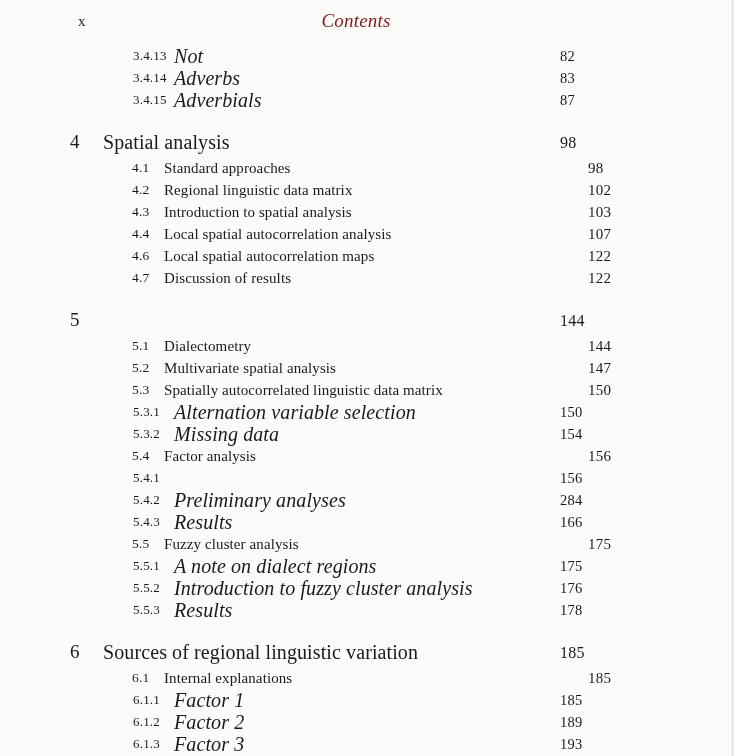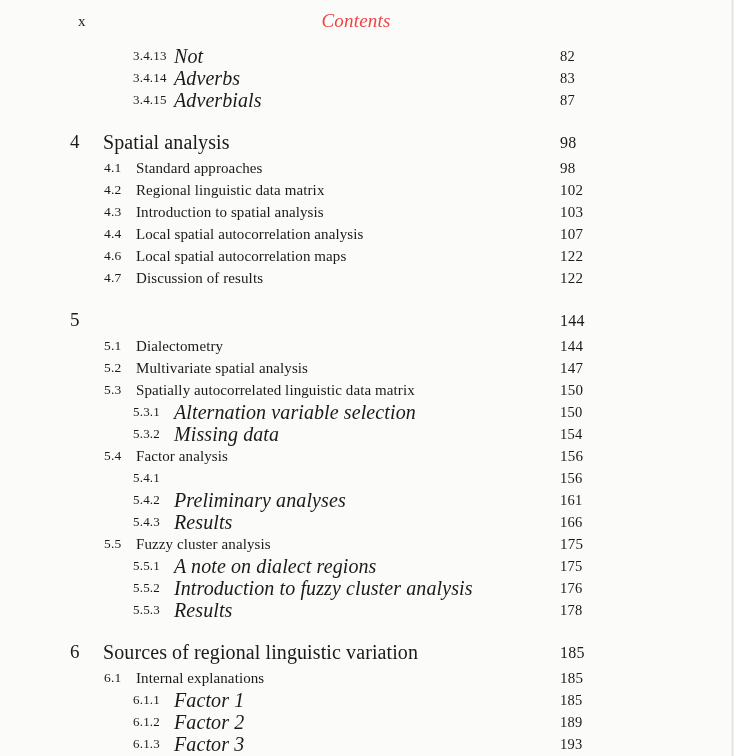--- a/index.html
+++ b/index.html
@@ -58,21 +58,21 @@
     color: #222;
   }
   .head-title {
     position: absolute;
     left: 0;
     top: 0;
     width: 712px;
     text-align: center;
     font-style: italic;
     font-size: 19px;
-    color: #ef4444;
+    color: #7f1d1d;
     letter-spacing: .2px;
     font-family: Liberation Serif, serif;
   }
 
   
   .toc {
     position: absolute;
     top: 45px;
     left: 0;
     width: 712px;
@@ -111,21 +111,21 @@
   .lvl1 {
     height: 30px;
     line-height: 30px;
     font-size: 20px;
   }
   .lvl1 .num  { left: 70px; width: 26px; text-align: left; font-size: 19px; }
   .lvl1 .title{ left: 103px; font-size: 20px; }
   .lvl1 .page-no { font-size: 16px; line-height: 32px; }
 
   
-  .lvl2 { font-size: 15px; }
+  .lvl2 { font-size: 15px; margin-left: 28px; }
   .lvl2 .num  { left: 104px; width: 30px; text-align: left; font-size: 13.5px; }
   .lvl2 .title{ left: 136px; font-size: 15px; }
   .lvl2 .page-no { font-size: 15px; }
 
   
   .lvl3 { font-size: 14.5px; }
   .lvl3 .num  { left: 133px; width: 44px; text-align: left; font-size: 13px; }
   .lvl3 .title{ left: 174px; font-size: 20px; font-style: italic; }
   .lvl3 .page-no { font-size: 14.5px; }
 
@@ -229,21 +229,21 @@
         <span class="title">Factor analysis</span>
         <span class="page-no">156</span>
       </div>
       <div class="entry lvl3">
         <span class="num">5.4.1</span>
         <span class="page-no">156</span>
       </div>
       <div class="entry lvl3">
         <span class="num">5.4.2</span>
         <span class="title">Preliminary analyses</span>
-        <span class="page-no">161</span>
+        <span class="page-no">284</span>
       </div>
       <div class="entry lvl3">
         <span class="num">5.4.3</span>
         <span class="title">Results</span>
         <span class="page-no">166</span>
       </div>
       <div class="entry lvl2">
         <span class="num">5.5</span>
         <span class="title">Fuzzy cluster analysis</span>
         <span class="page-no">175</span>

